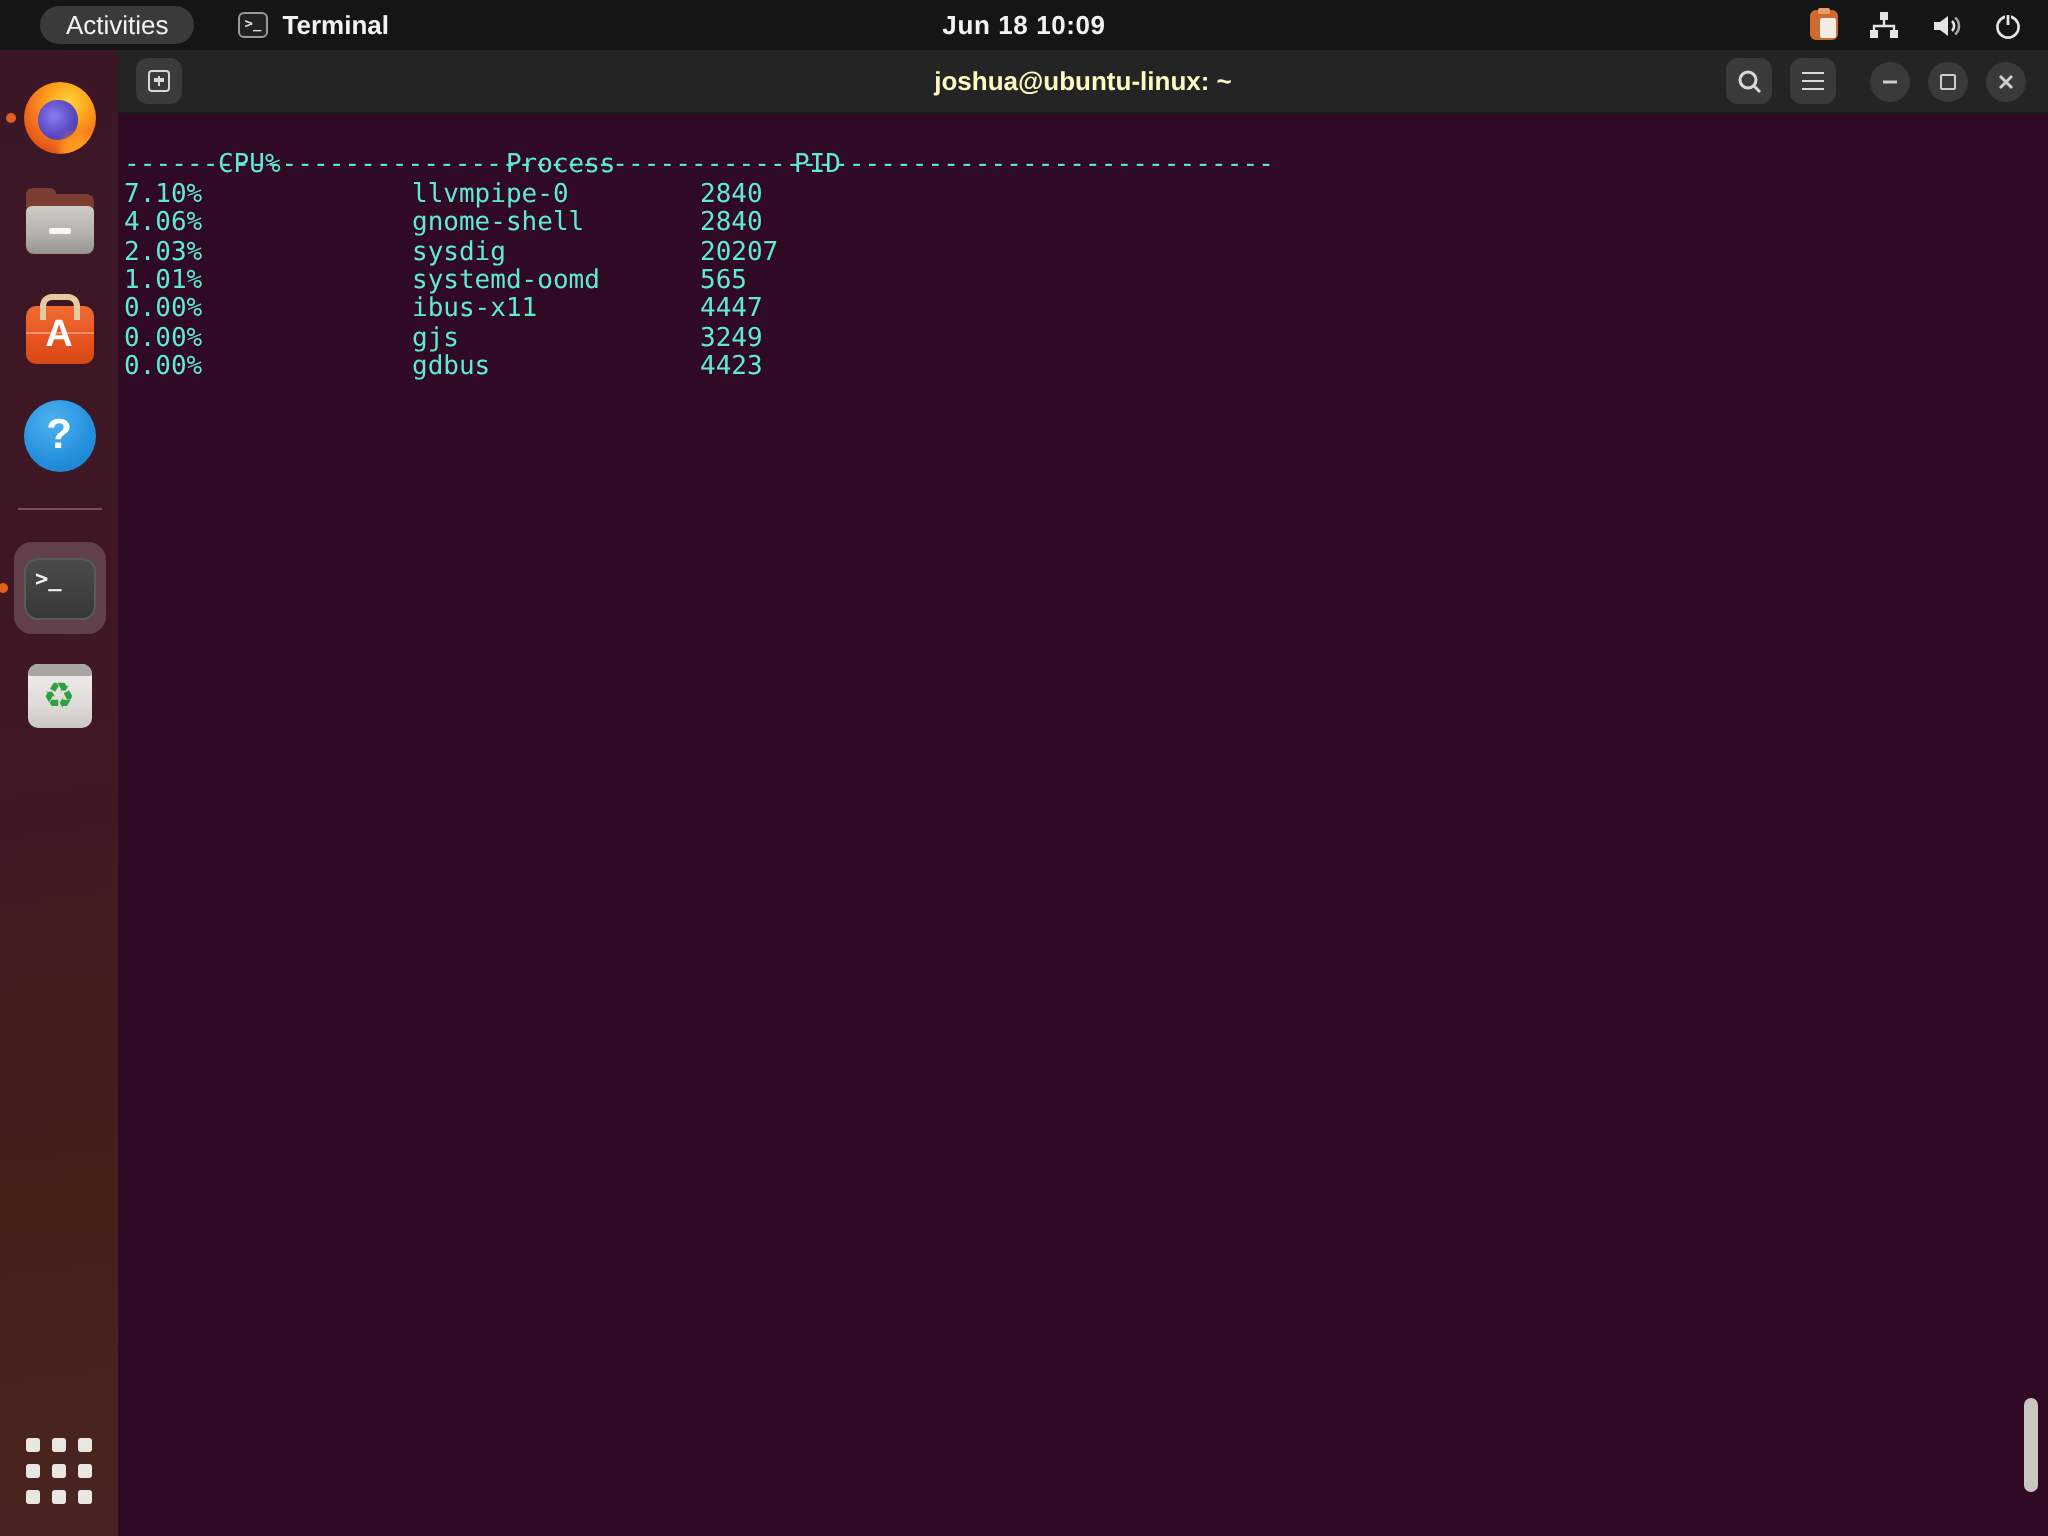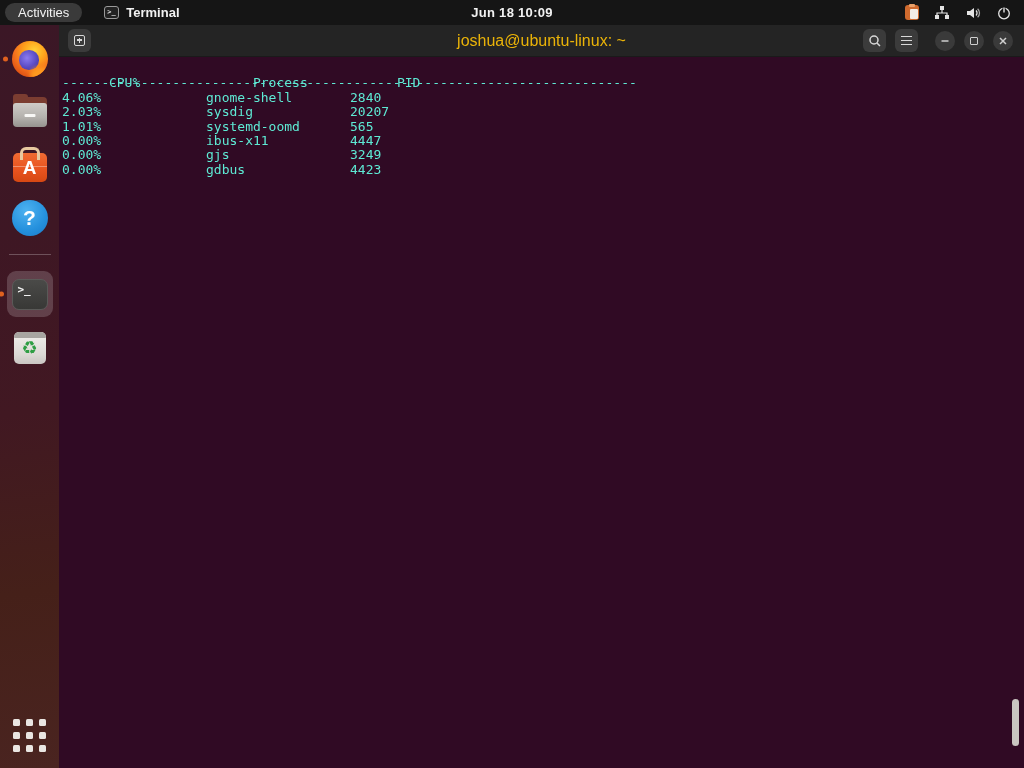--- a/index.html
+++ b/index.html
@@ -10,20 +10,21 @@
     position: relative;
   }
 
   
   .topbar {
     position: absolute; left: 0; top: 0; width: 1024px; height: 25px;
     background: #151515;
     display: flex; align-items: center;
     color: #f2f2f2; font-size: 13px;
     z-index: 30;
+    padding-left: 15px;
   }
   .activities-pill {
     margin-left: 5px; padding: 2px 13px;
     border-radius: 12px;
     background: rgba(255,255,255,0.16);
     cursor: pointer;
   }
   .taskbar-app {
     display: flex; align-items: center; gap: 7px;
     margin-left: 22px; font-weight: bold;
@@ -194,21 +195,21 @@
     border: 1.4px solid #d8d8d8; border-radius: 2px;
     position: relative;
   }
   .newtab-glyph::before, .newtab-glyph::after {
     content: ""; position: absolute; background: #d8d8d8;
   }
   .newtab-glyph::before { left: 1.8px; top: 3.3px; width: 5px; height: 1.4px; }
   .newtab-glyph::after  { left: 3.6px; top: 1.5px; width: 1.4px; height: 5px; }
   .win-title {
     position: absolute; left: 50%; transform: translateX(-50%);
-    color: #eab308; font-size: 16px; font-weight: normal;
+    color: #fef9c3; font-size: 13px; font-weight: bold;
     white-space: nowrap;
   }
   .hb-right {
     margin-left: auto; display: flex; align-items: center; gap: 9px;
     margin-right: 11px;
   }
   .sq-btn {
     width: 23px; height: 23px; background: #3b3b3b; border-radius: 6px;
     display: flex; align-items: center; justify-content: center; cursor: pointer;
   }
@@ -353,20 +354,21 @@
         </svg>
       </div>
     </div>
   </div>
 
   <div class="term-body">
     <div class="term-line">
       <span class="cell">CPU%</span><span class="cell">Process</span><span>PID</span>
     </div>
     <div class="term-line sep-line">-------------------------------------------------------------------------</div>
+    <div class="term-line"><span class="cell">7.10%</span><span class="cell">llvmpipe-0</span><span>2840</span></div>
     <div class="term-line"><span class="cell">4.06%</span><span class="cell">gnome-shell</span><span>2840</span></div>
     <div class="term-line"><span class="cell">2.03%</span><span class="cell">sysdig</span><span>20207</span></div>
     <div class="term-line"><span class="cell">1.01%</span><span class="cell">systemd-oomd</span><span>565</span></div>
     <div class="term-line"><span class="cell">0.00%</span><span class="cell">ibus-x11</span><span>4447</span></div>
     <div class="term-line"><span class="cell">0.00%</span><span class="cell">gjs</span><span>3249</span></div>
     <div class="term-line"><span class="cell">0.00%</span><span class="cell">gdbus</span><span>4423</span></div>
   </div>
 
   <div class="scroll-thumb"></div>
 </div>

